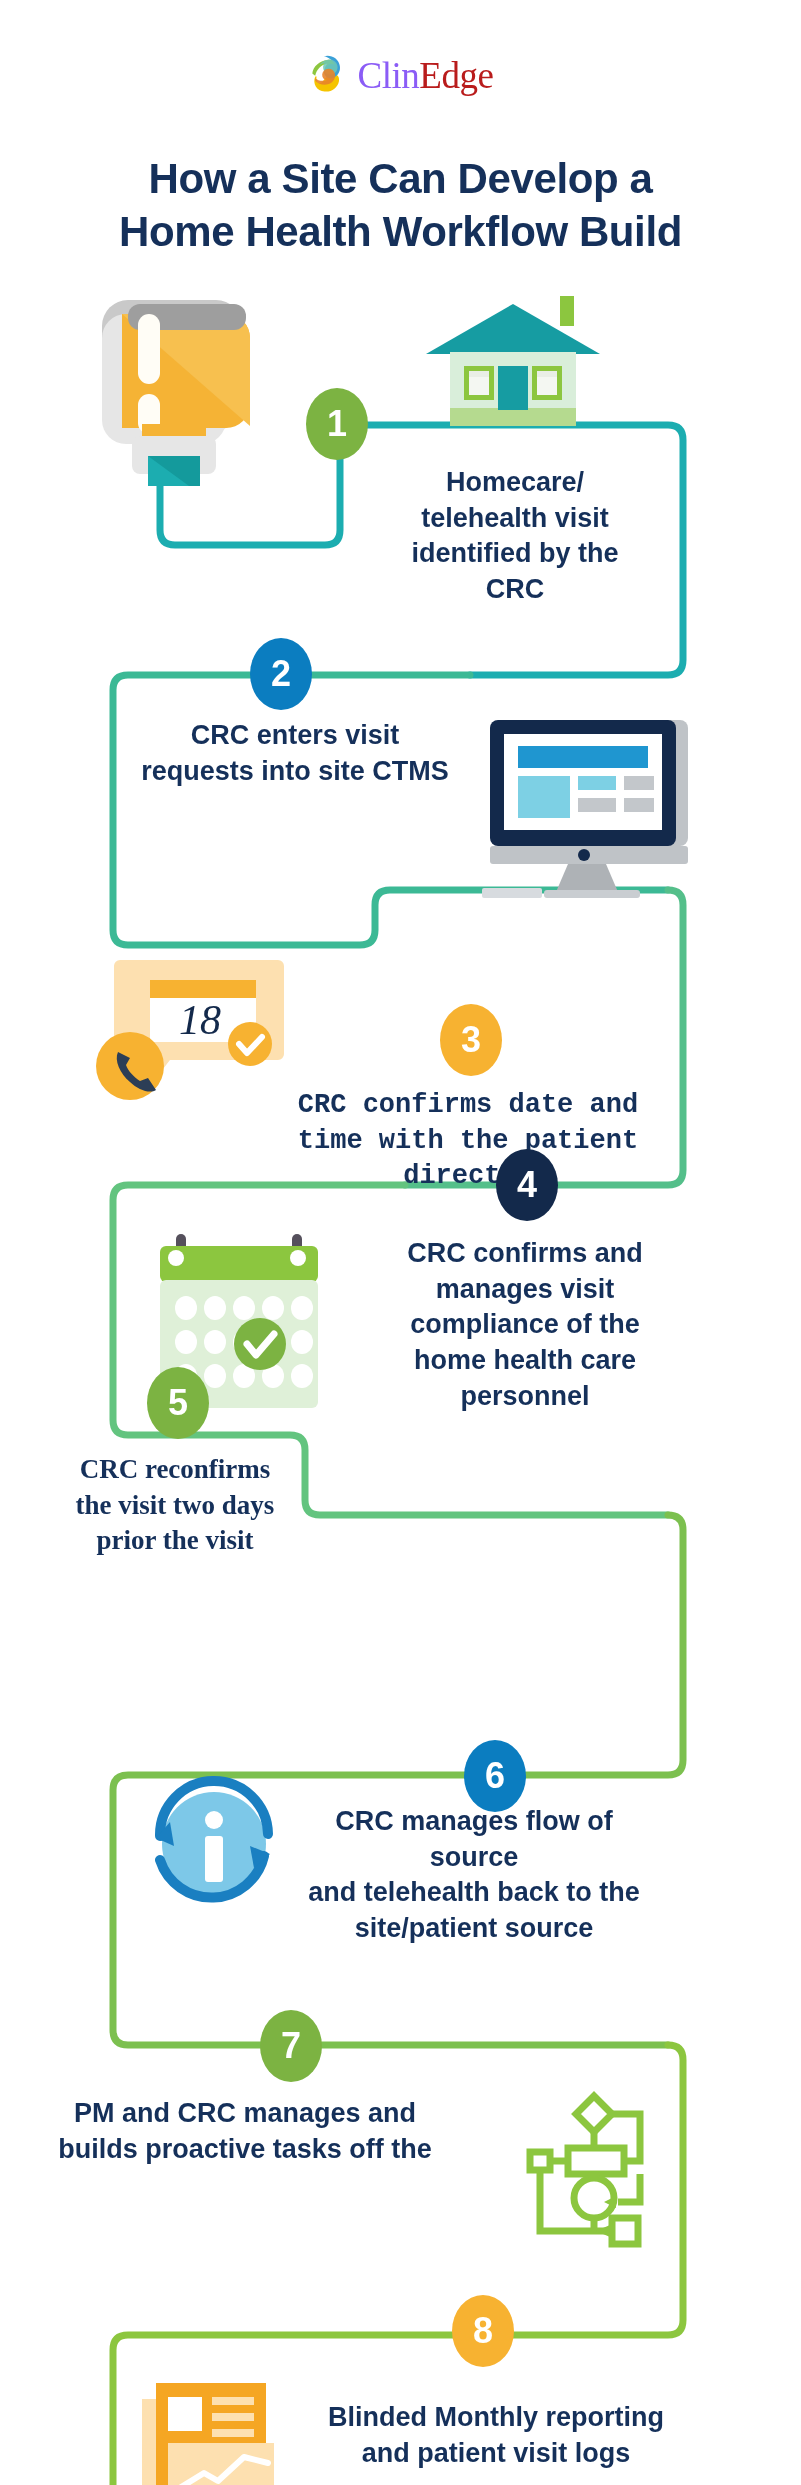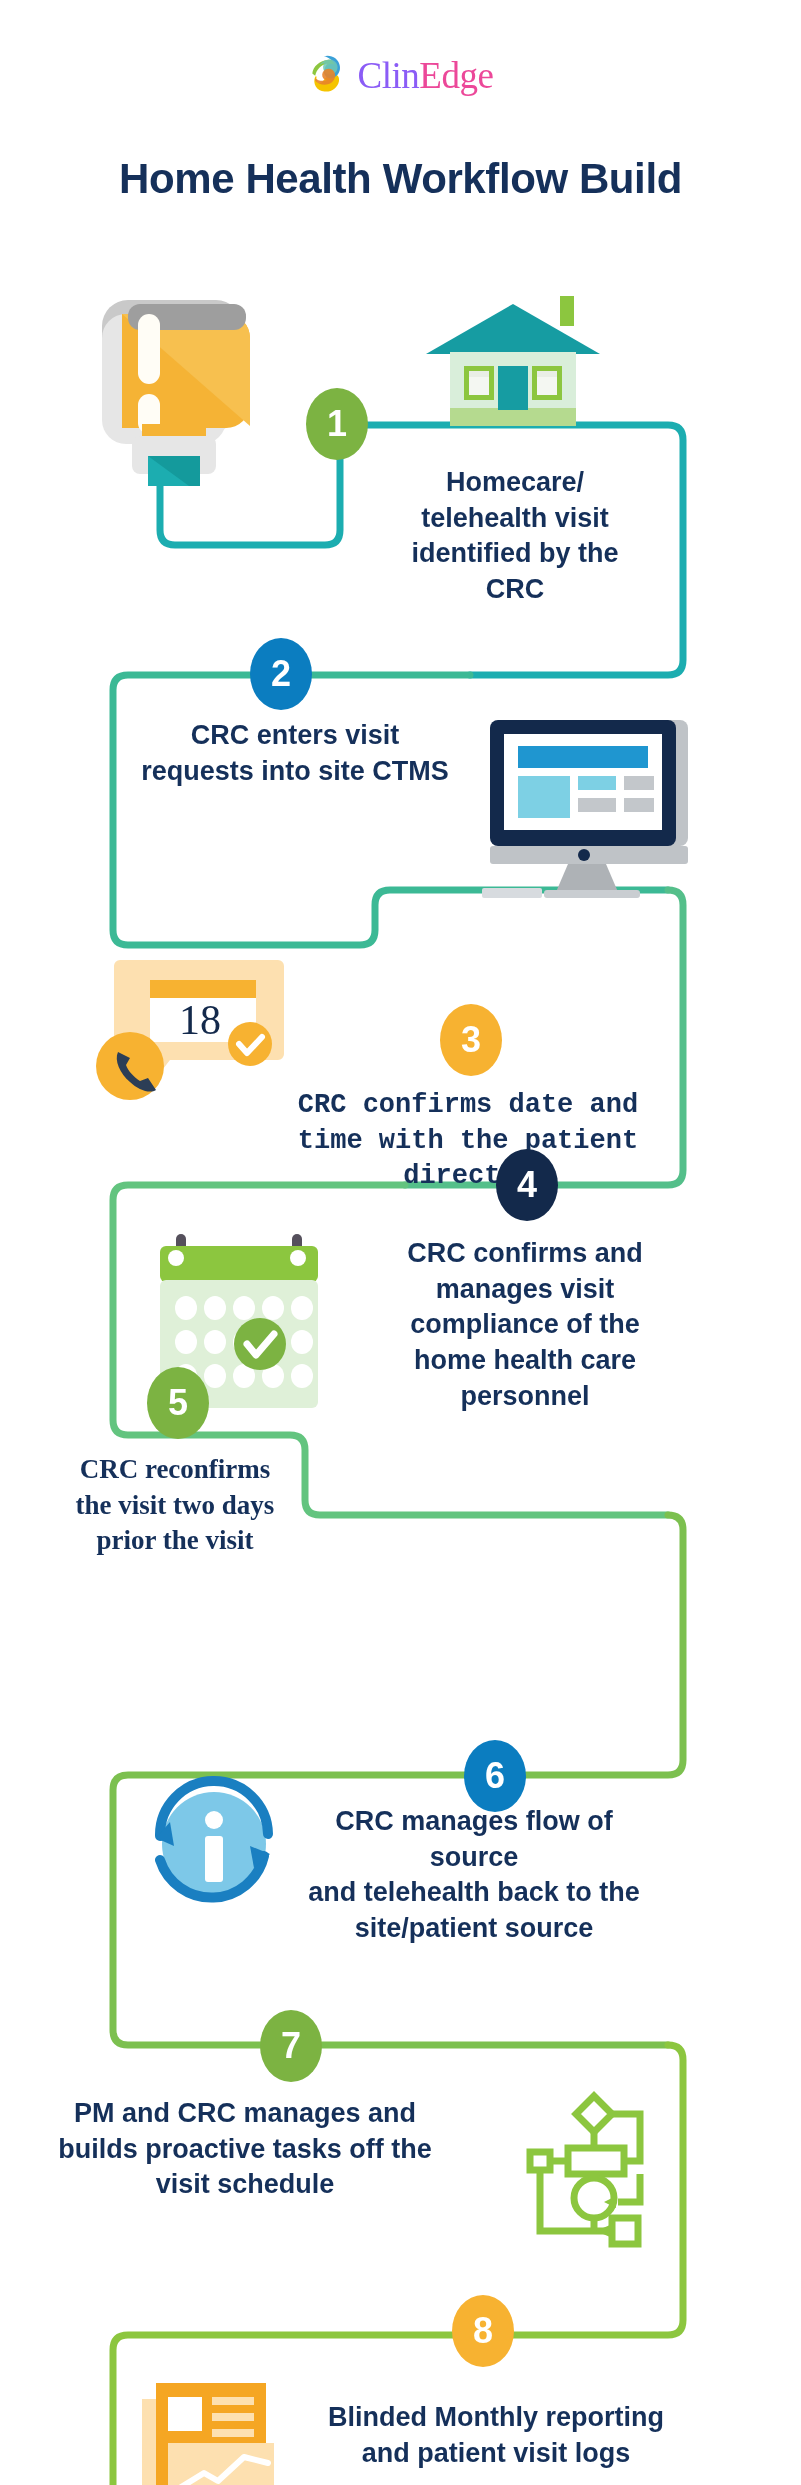--- a/index.html
+++ b/index.html
@@ -13,21 +13,21 @@
   .page{position:relative;width:801px;height:2485px;background:#fff;}
 
   
   .logo-wrap{
     position:absolute;left:0;top:52px;width:801px;
     display:flex;align-items:center;justify-content:center;gap:4px;
   }
   .logo-mark{width:46px;height:46px;flex:0 0 auto;}
   .logo-text{font-family:"Liberation Serif",serif;font-size:37px;line-height:1;letter-spacing:-.5px;}
   .logo-clin{color:#8b5cf6;}
-  .logo-edge{color:#ec4899;margin-top:19px;}
+  .logo-edge{color:#b91c1c;margin-top:19px;}
 
   .title{
     position:absolute;left:0;top:125px;width:801px;
     text-align:center;
     font-size:42px;line-height:1.25;font-weight:bold;
     color:#15305a;letter-spacing:-0.4px;
     font-family:"Liberation Sans",sans-serif;
   }
   .title .l2{display:block;}
 
@@ -65,20 +65,21 @@
       <path d="M10 34c-4 10 2 20 13 21 10 1 18-5 20-14 1-5-1-9-5-10-6-2-12 2-16 8-2 3-4 5-7 4-3-1-4-5-3-9z" fill="#f5c400"></path>
       <path d="M6 30c1-10 10-18 21-19 9-1 15 4 16 11 1 6-3 11-9 12-5 1-9-2-10-7-1-4 0-8 3-11-9 2-15 8-17 17z" fill="#8dc63f"></path>
       <path d="M22 6c10-3 20 3 22 12 2 8-2 15-9 18-5 2-10 0-12-5-2-5 0-10 5-13 3-2 6-2 9 0-3-7-9-11-15-12z" fill="#3aa0d8"></path>
       <path d="M16 18c4-6 11-9 18-7 5 2 8 7 7 12-1 6-6 9-12 8-5-1-8-5-8-10 0-2 1-4 2-5-3 0-6 1-7 2z" fill="#6fc7b6" opacity=".85"></path>
       <path d="M10 40c6 6 15 7 22 3 5-3 7-9 5-14-2-5-7-7-12-5-4 2-6 6-5 10 1 3 3 5 6 5-6 2-12 1-16-3z" fill="#e8842a" opacity=".9"></path>
     </svg>
     <div class="logo-text"><span class="logo-clin">Clin</span><span class="logo-edge">Edge</span></div>
   </div>
 
   <h1 class="title">
+    <span class="l1">How a Site Can Develop a</span>
     <span class="l2">Home Health Workflow Build</span>
   </h1>
 
   <svg class="lines" viewBox="0 0 801 2485">
     <g fill="none" stroke-width="7" stroke-linecap="round">
 
       <path d="M160 470 L160 530 Q160 545 175 545 L325 545 Q340 545 340 530 L340 440 Q340 425 355 425 L668 425 Q683 425 683 440 L683 660 Q683 675 668 675 L470 675" stroke="#1cadb0"></path>
 
       <path d="M470 675 L128 675 Q113 675 113 690 L113 930 Q113 945 128 945 L360 945 Q375 945 375 930 L375 905 Q375 890 390 890 L668 890" stroke="#3cb995"></path>
 
@@ -156,21 +157,21 @@
       <rect x="96" y="80" width="38" height="14" fill="#c3c7cb"></rect>
       <rect x="142" y="80" width="30" height="14" fill="#c3c7cb"></rect>
       <rect x="8" y="128" width="198" height="18" rx="3" fill="#bfc3c7"></rect>
       <circle cx="102" cy="137" r="6" fill="#13294b"></circle>
       <path d="M86 146 h38 l12 28 h-62z" fill="#aeb2b6"></path>
       <rect x="62" y="172" width="96" height="8" rx="3" fill="#c9cdd1"></rect>
       <rect x="0" y="170" width="60" height="10" rx="2" fill="#d7dbdf"></rect>
     </svg>
   </div>
 
-  <div class="node" style="left:92px;top:952px;width:200px;height:160px;">
+  <div class="node" style="left:92px;top:952px;width:200px;height:160px;font-style:italic;">
     <svg viewBox="0 0 200 160" width="200" height="160">
       <path d="M28 8 h158 a6 6 0 0 1 6 6 v88 a6 6 0 0 1-6 6 H78 l-22 28 v-28 H28 a6 6 0 0 1-6-6 V14 a6 6 0 0 1 6-6z" fill="#fde0b0"></path>
       <rect x="58" y="28" width="106" height="62" fill="#ffffff"></rect>
       <rect x="58" y="28" width="106" height="18" fill="#f7b231"></rect>
       <text x="108" y="82" font-family="Liberation Serif, serif" font-size="42" fill="#13294b" text-anchor="middle">18</text>
       <circle cx="158" cy="92" r="22" fill="#f7b231"></circle>
       <path d="M147 92 l8 9 15-16" stroke="#fff" stroke-width="6" fill="none" stroke-linecap="round" stroke-linejoin="round"></path>
       <circle cx="38" cy="114" r="34" fill="#f7b231"></circle>
       <path d="M26 100 c-4 8 2 22 12 30 c8 8 20 12 26 8 l-8-12 -8 3 c-6-4-12-10-14-16 l4-7z" fill="#2c3e56"></path>
     </svg>
@@ -260,21 +261,20 @@
     <div>site/patient source</div>
   </div>
 
   <div class="badge b-green" style="left:260px;top:2010px;">
       <span>7</span>
     </div>
 
   <div class="step-text" style="left:50px;top:2096px;width:390px;">
     <div>PM and CRC manages and</div>
     <div>builds proactive tasks off the</div>
-    <div>visit schedule</div>
   </div>
 
   <div class="node" style="left:520px;top:2090px;width:150px;height:160px;">
     <svg viewBox="0 0 150 160" width="150" height="160">
       <g stroke="#8cc63f" stroke-width="7" fill="none">
         <path d="M74 6 L92 24 L74 42 L56 24 z"></path>
         <path d="M74 42 L74 58"></path>
         <rect x="48" y="58" width="56" height="26"></rect>
         <rect x="10" y="62" width="20" height="18"></rect>
         <path d="M30 71 L48 71"></path>

